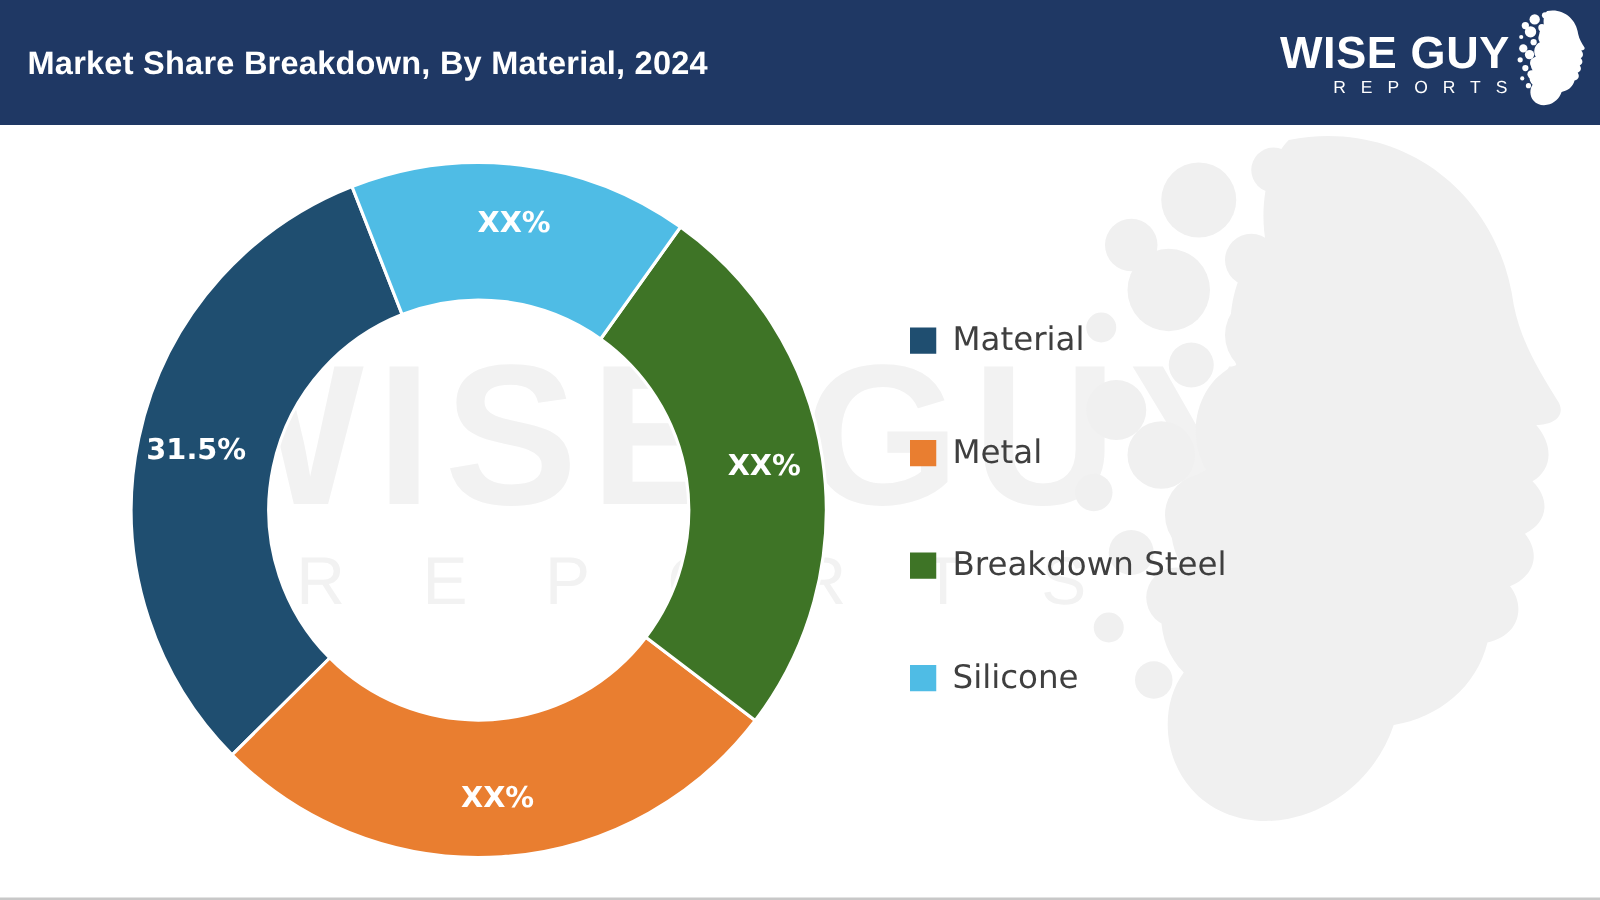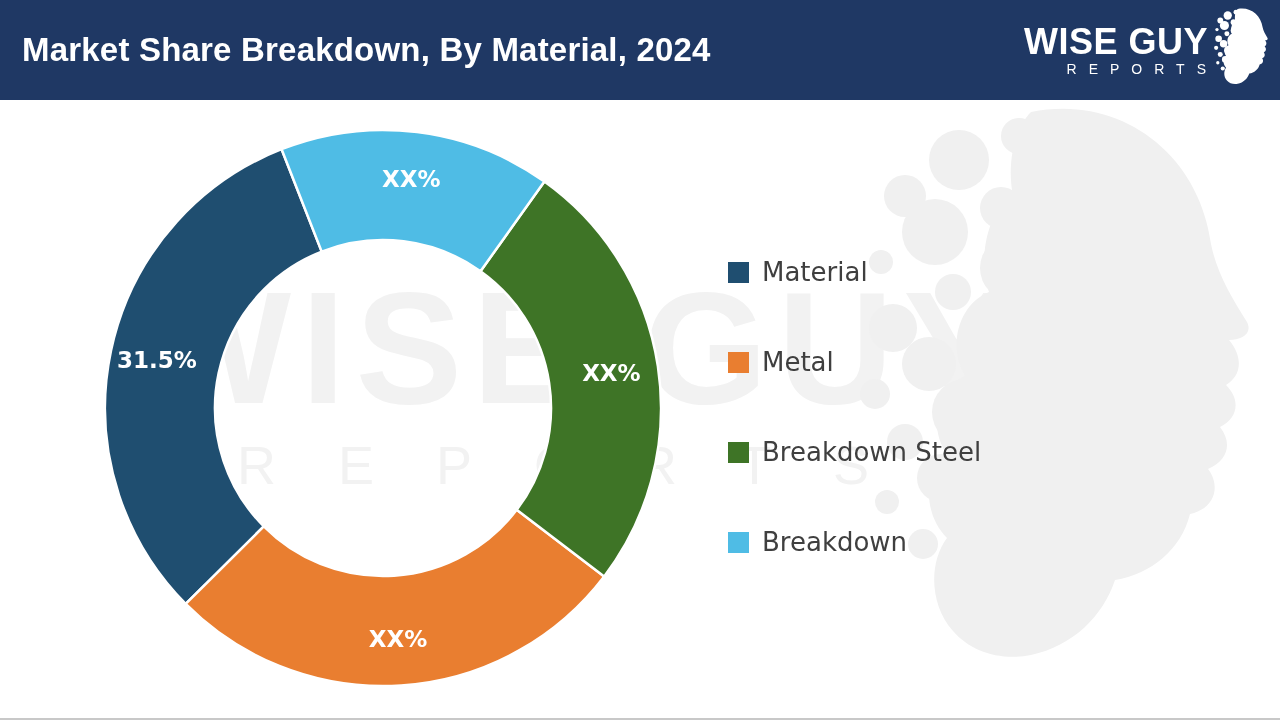--- a/index.html
+++ b/index.html
@@ -3,21 +3,21 @@
 <meta charset="utf-8">
 <style>
   * { margin:0; padding:0; box-sizing:border-box; }
   html,body { width:1280px; height:720px; overflow:hidden; background:#fff; }
   .page { position:relative; width:1280px; height:720px; background:#ffffff; overflow:hidden;
           font-family:"DejaVu Sans", sans-serif; }
 
   
   .header { position:absolute; left:0; top:0; width:1280px; height:100px; background:#1F3864;
             display:flex; align-items:center; justify-content:space-between; padding:0 10px 0 22px; z-index:10; }
-  .title { color:#ffffff; font-family:"Liberation Sans", sans-serif; font-weight:700; font-size:33px; letter-spacing:0.2px; }
+  .title { color:#ffffff; font-family:"Liberation Sans", sans-serif; font-weight:700; font-size:26px; letter-spacing:0.2px; }
   .logo { display:flex; align-items:center; height:100px; }
   .logo-text { display:flex; flex-direction:column; align-items:flex-end; margin-right:4px; }
   .logo-line1 { color:#fff; font-family:"Liberation Sans", sans-serif; font-weight:700; font-size:36px; line-height:1.05; letter-spacing:0.5px; }
   .logo-line2 { color:#fff; font-family:"Liberation Sans", sans-serif; font-weight:400; font-size:14px; letter-spacing:12px; margin-top:1px; margin-right:-10px; }
   .logo-face { width:58px; height:84px; margin-top:-6px; }
 
   
   .wm1 { position:absolute; left:140px; top:268px; font-family:"Liberation Sans", sans-serif; font-weight:700;
          font-size:160px; line-height:1; letter-spacing:10px; color:#f2f2f2; z-index:1; white-space:nowrap; }
   .wm2 { position:absolute; left:237px; top:438px; font-family:"Liberation Sans", sans-serif; font-weight:400;
@@ -124,18 +124,18 @@
     <div class="legend-item">
       <span class="swatch" style="background: rgb(233, 126, 48);"></span>
       <span class="legend-label">Metal</span>
     </div>
     <div class="legend-item">
       <span class="swatch" style="background: rgb(62, 116, 38);"></span>
       <span class="legend-label">Breakdown Steel</span>
     </div>
     <div class="legend-item">
       <span class="swatch" style="background: rgb(79, 188, 229);"></span>
-      <span class="legend-label">Breakdown</span>
+      <span class="legend-label">Silicone</span>
     </div>
   </div>
 
   <div class="bottom-line"></div>
 </div>
 
 </body></html>

